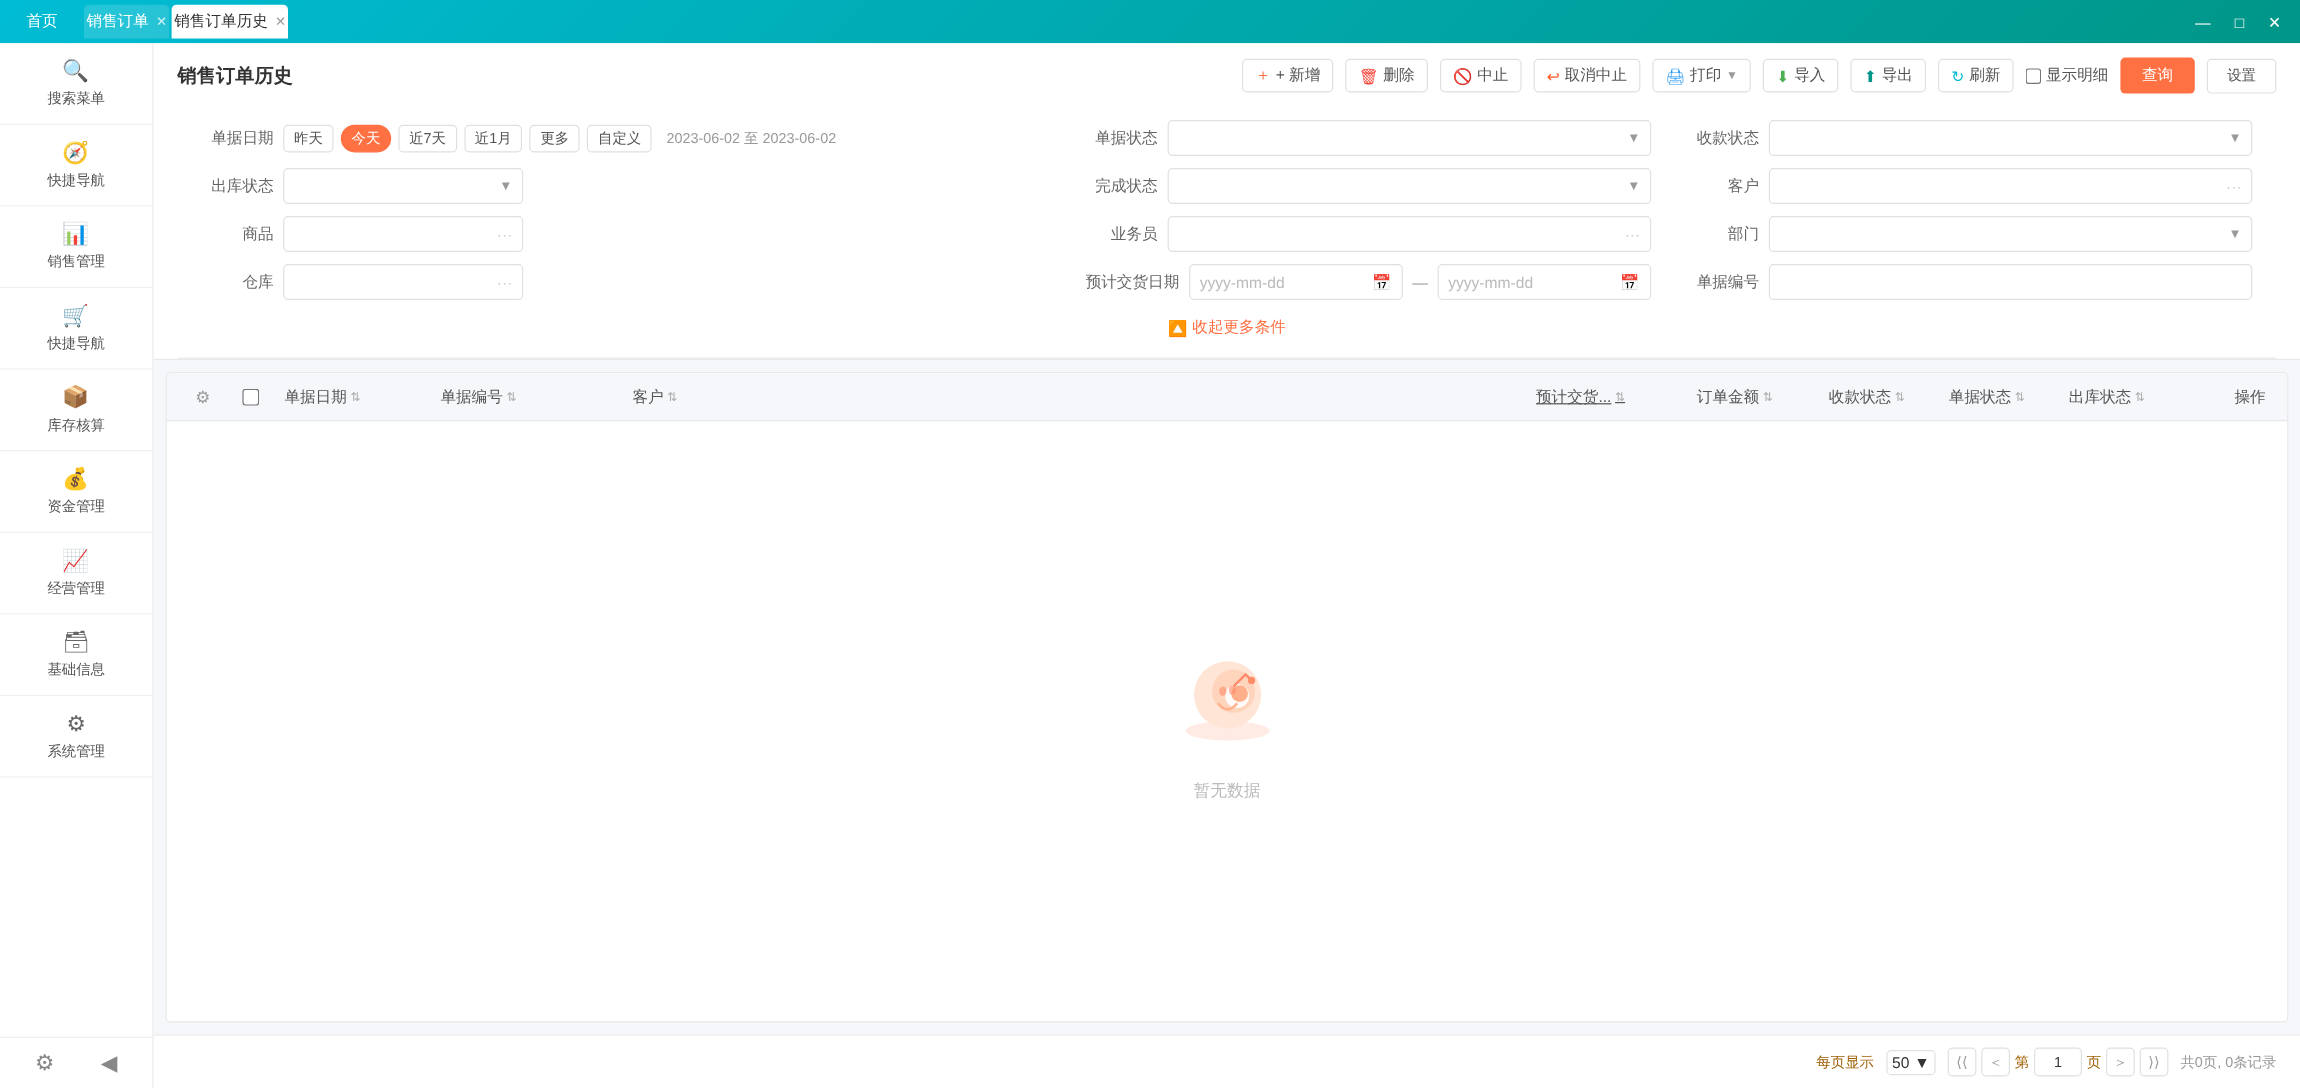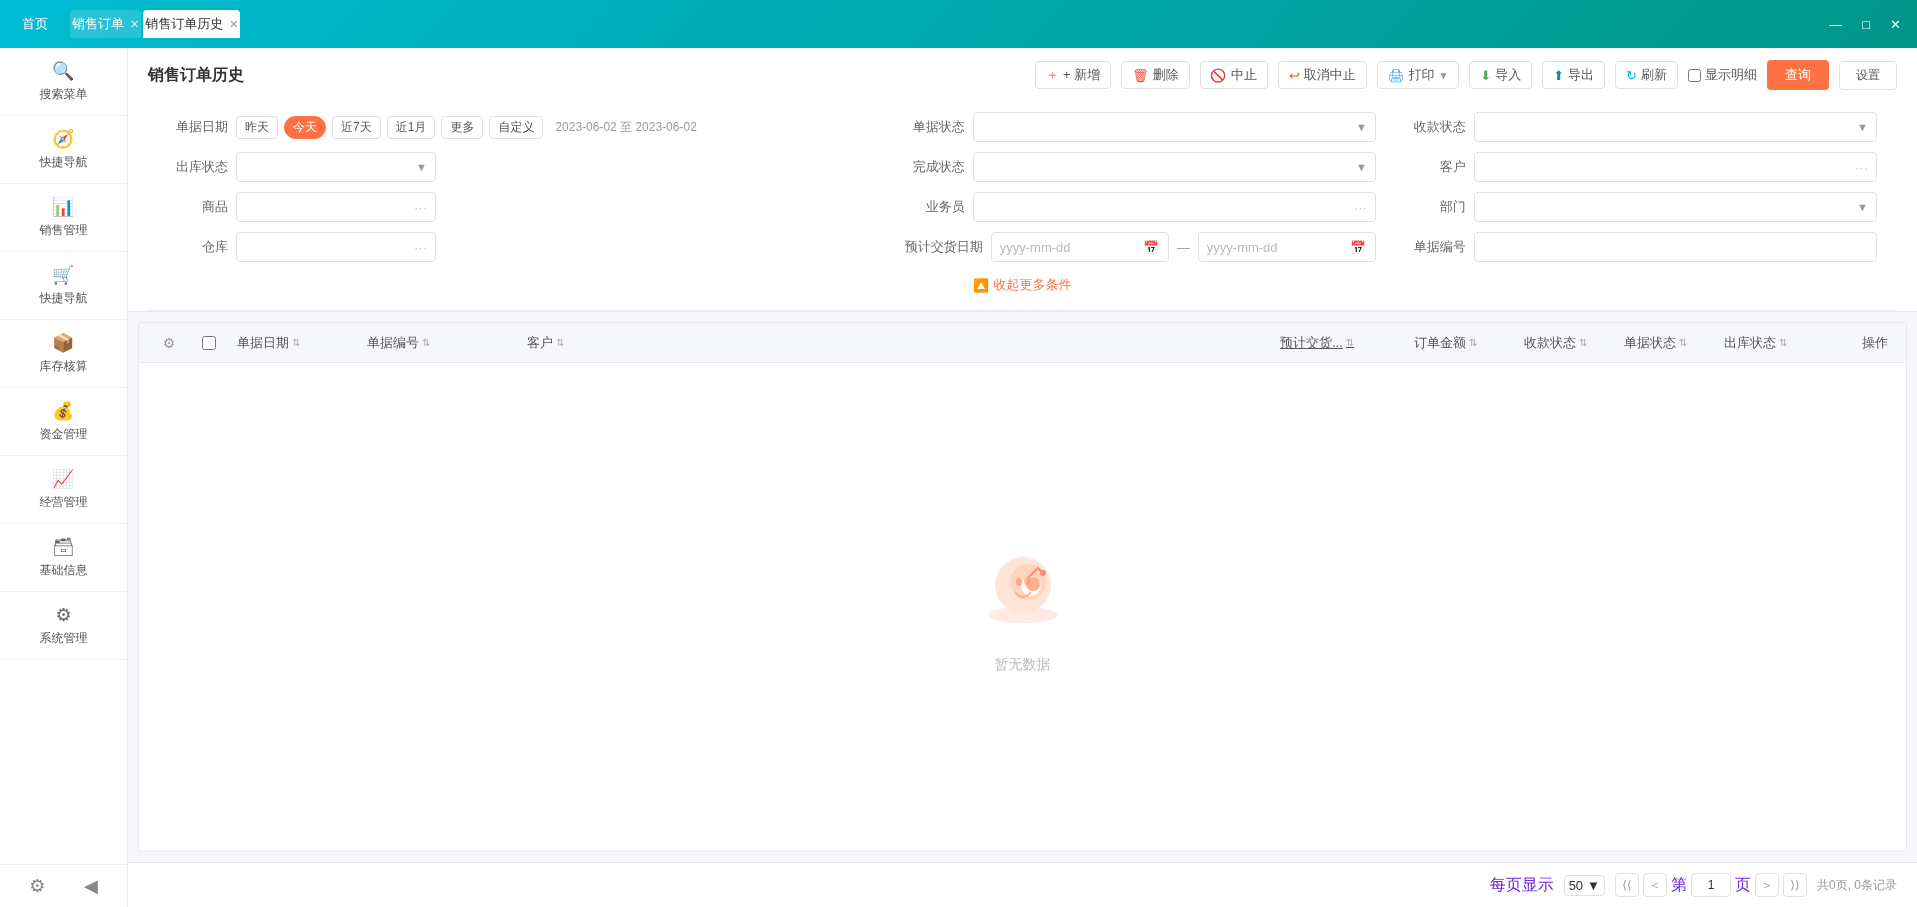--- a/index.html
+++ b/index.html
@@ -1,20 +1,20 @@
 <!DOCTYPE html>
 <html><head>
   <meta charset="utf-8">
   <style>
     * { box-sizing: border-box; margin: 0; padding: 0; font-family: 'Microsoft YaHei', Arial, sans-serif; font-size: 13px; }
     body { display: flex; flex-direction: column; height: 907px; overflow: hidden; background: #f5f5f5; }
 
     
     .top-bar {
-      height: 48px;
+      height: 36px;
       background: linear-gradient(135deg, #00bcd4 0%, #009688 100%);
       display: flex;
       align-items: center;
       padding: 0 10px;
       color: white;
       flex-shrink: 0;
     }
     .top-bar .tabs {
       display: flex;
       align-items: center;
@@ -369,21 +369,21 @@
     .table-footer {
       display: flex;
       align-items: center;
       justify-content: flex-end;
       padding: 10px 20px;
       background: white;
       border-top: 1px solid #e8e8e8;
       gap: 10px;
       flex-shrink: 0;
     }
-    .footer-item { font-size: 16px; color: #6d28d9; }
+    .footer-item { font-size: 12px; color: #a16207; }
     .page-size-select {
       border: 1px solid #e0e0e0;
       border-radius: 4px;
       padding: 2px 4px;
       font-size: 12px;
       color: #333;
       display: flex;
       align-items: center;
       gap: 4px;
       cursor: pointer;

